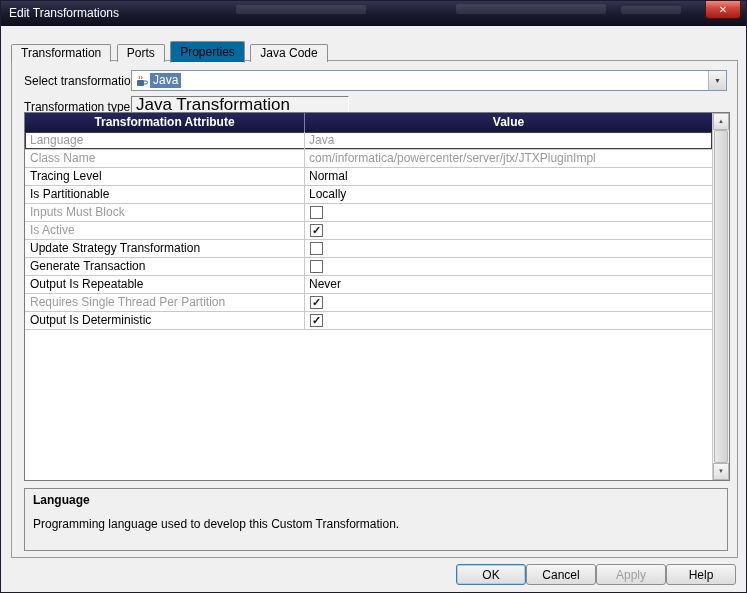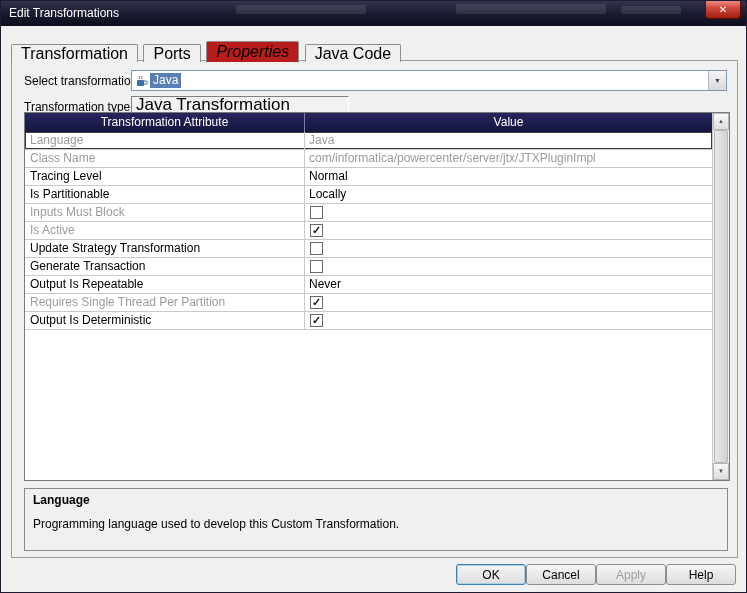--- a/index.html
+++ b/index.html
@@ -18,24 +18,24 @@
   .g2{left:455px;top:3px;width:150px;height:10px;}
   .g3{left:620px;top:5px;width:60px;height:8px;}
   .closebtn{position:absolute;right:5px;top:0;width:36px;height:18px;
             background:linear-gradient(180deg,#ec8b83 0%,#d0493c 40%,#a01d10 100%);
             border:1px solid #5e0d07;border-top:none;border-radius:0 0 4px 4px;
             color:#fff;font-size:10px;line-height:15px;text-align:center;padding:0;cursor:default;}
 
   
   .tabs{position:absolute;left:10px;top:39px;height:21px;z-index:3;}
   .tab{display:inline-block;vertical-align:bottom;height:18px;line-height:17px;
-       padding:0 9px;font-size:16px;color:#000;background:#f0f0f0;
+       padding:0 9px;font-size:12px;color:#000;background:#f0f0f0;
        border:1px solid #8e8e8e;border-bottom:none;border-radius:2px 2px 0 0;margin-right:1px;}
   .tab.active{height:22px;line-height:20px;position:relative;top:1px;z-index:4;
-              background:#b91c1c;border:1px solid #8e8e8e;border-bottom:1px solid #f0f0f0;font-style:italic;}
+              background:#0369a1;border:1px solid #8e8e8e;border-bottom:1px solid #f0f0f0;}
 
   
   .panel{position:absolute;left:10px;top:59px;width:727px;height:498px;
          background:#f0f0f0;border:1px solid #9a9a9a;}
 
   .lbl{position:absolute;font-size:12px;color:#000;}
   .sel-lbl{left:12px;top:13px;}
   .type-lbl{left:12px;top:39px;}
 
   .combo{position:absolute;left:119px;top:9px;width:596px;height:21px;
@@ -50,21 +50,21 @@
 
   .type-field{position:absolute;left:119px;top:35px;width:218px;height:18px;
               background:#f2f2f2;border:1px solid;border-color:#808080 #ffffff #ffffff #808080;
               font-size:17px;color:#000;padding:1px 4px;line-height:14px;}
 
   
   .gridwrap{position:absolute;left:12px;top:51px;width:706px;height:369px;
             border:1px solid #7a7a7a;background:#ffffff;}
   .gridhead{position:absolute;left:0;top:0;width:687px;height:19px;display:flex;
             background:linear-gradient(180deg,#26265e,#15153f);}
-  .hcell{color:#ffffff;font-weight:normal;font-size:12px;text-align:center;
+  .hcell{color:#ffffff;font-weight:bold;font-size:12px;text-align:center;
          line-height:18px;border-right:1px solid #7d7da5;}
   .h1{width:280px;}
   .h2{width:407px;border-right:none;}
   .gridrows{position:absolute;left:0;top:19px;width:687px;bottom:0;background:#fff;overflow:hidden;}
   .grid-row{display:flex;height:18px;border-bottom:1px solid #c9c9c9;background:#fff;}
   .grid-row.selected{box-shadow:inset 0 0 0 1px #3c3c3c;}
   .cell{font-size:12px;line-height:17px;color:#000;white-space:nowrap;overflow:hidden;}
   .cell.attr{width:280px;padding-left:5px;border-right:1px solid #c9c9c9;}
   .cell.val{width:407px;padding-left:4px;}
   .grid-row.disabled .attr,.grid-row.disabled .val{color:#9b9b9b;}

